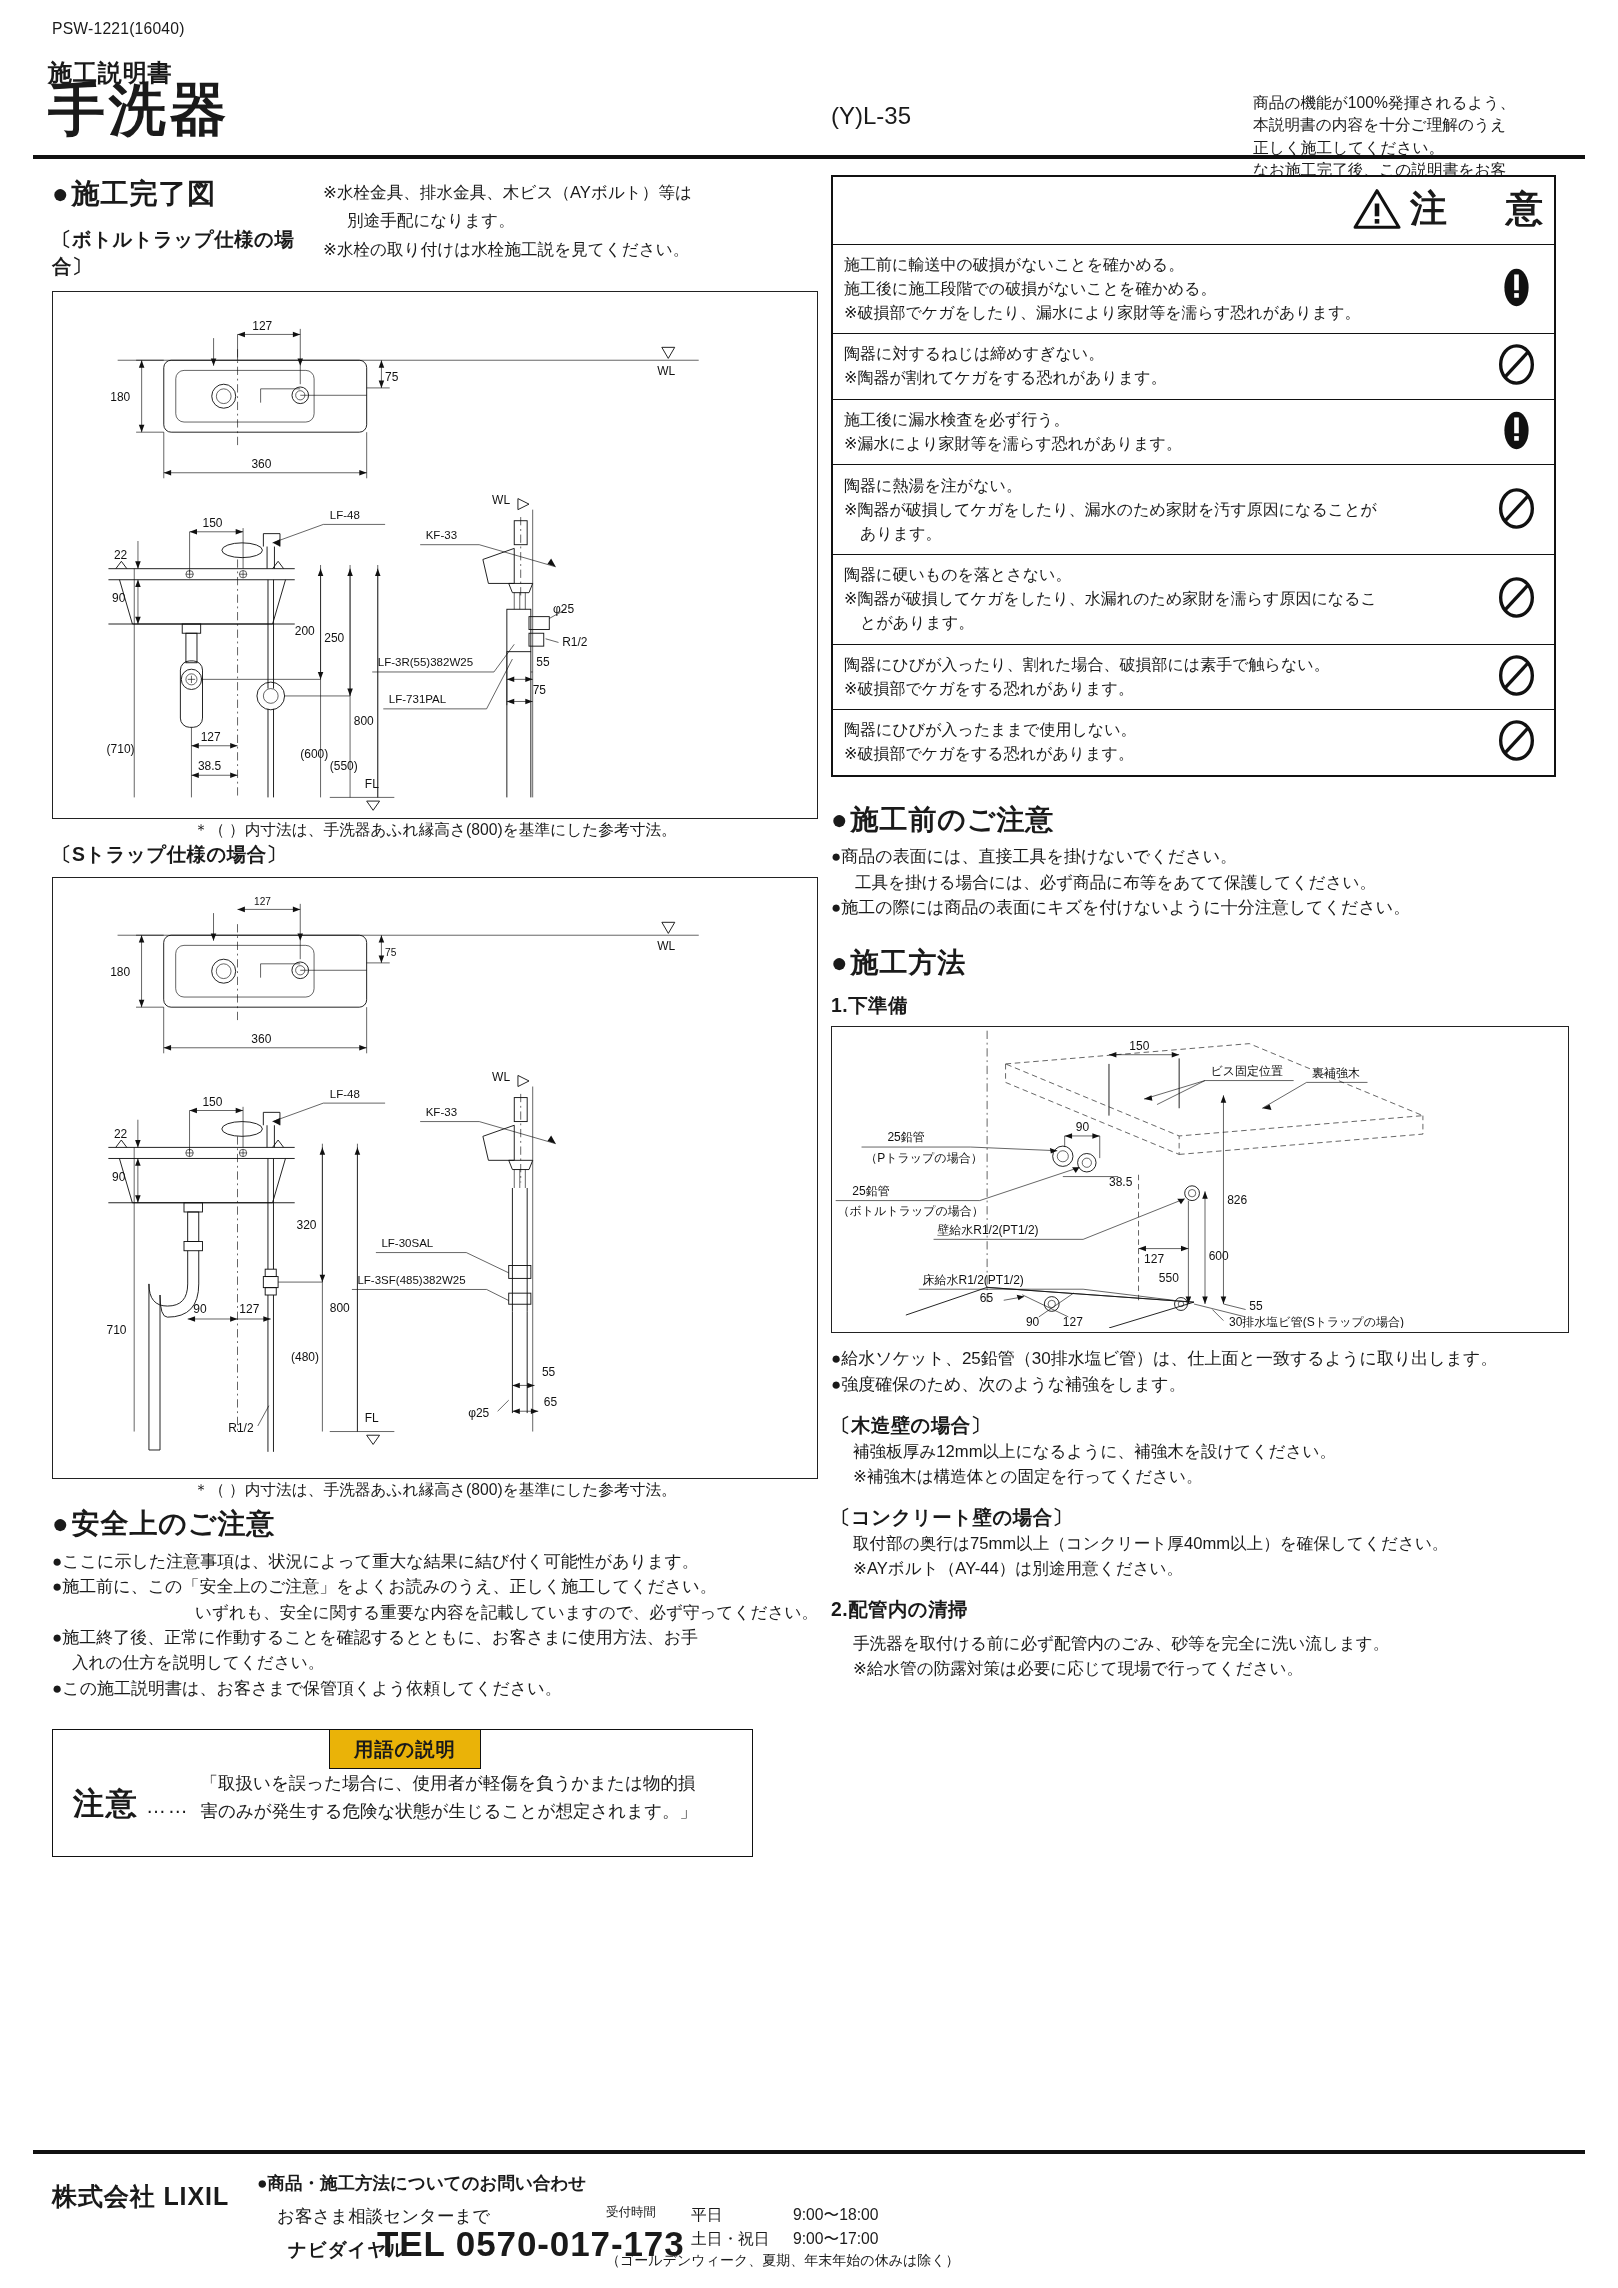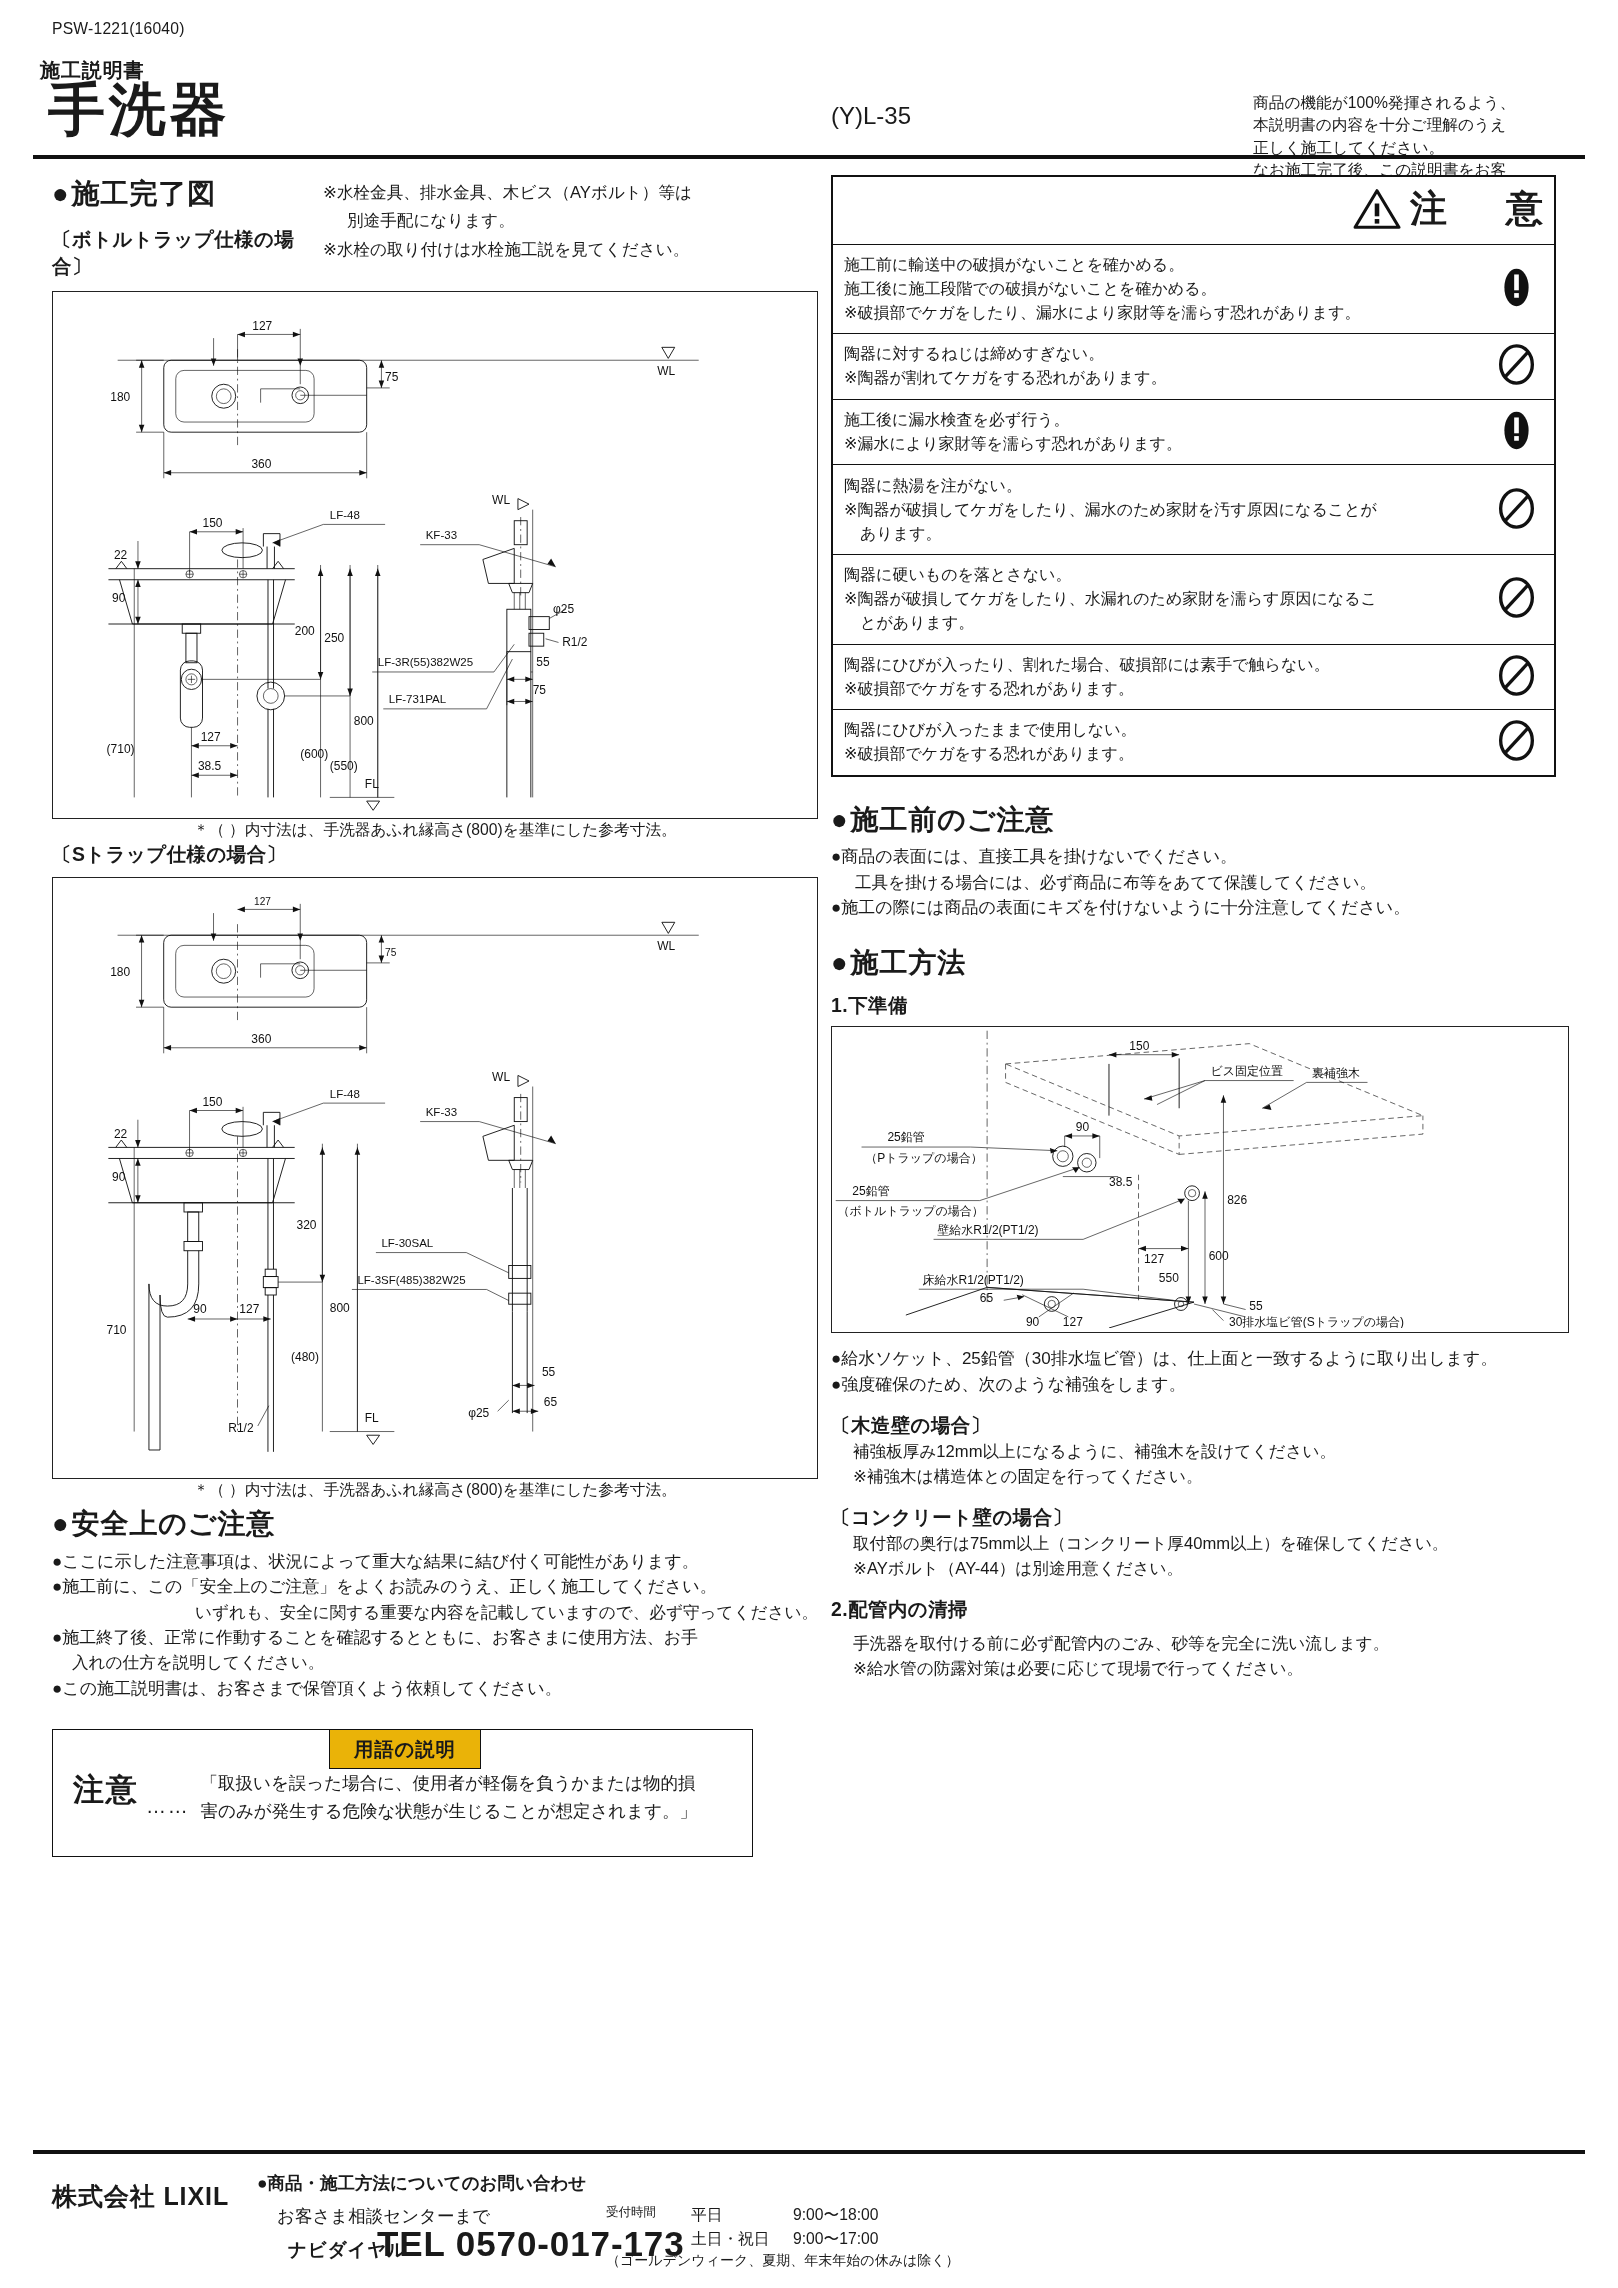--- a/index.html
+++ b/index.html
@@ -6,21 +6,21 @@
   body{
     width:1619px;height:2289px;position:relative;
     font-family:"Liberation Sans","DejaVu Sans",sans-serif;
     color:#1a1a1a;
     -webkit-font-smoothing:antialiased;
   }
   .page{position:absolute;inset:0;padding:0;}
 
   
   .doc-code{position:absolute;left:52px;top:20px;font-size:15.7px;letter-spacing:0.2px;}
-  .doc-kind{position:absolute;left:40px;top:57px;font-size:20px;font-weight:700;letter-spacing:0.9px;}
+  .doc-kind{position:absolute;left:48px;top:57px;font-size:24px;font-weight:700;letter-spacing:0.9px;}
   .doc-title{position:absolute;left:48px;top:81px;font-size:57px;font-weight:700;letter-spacing:3.7px;line-height:1;}
   .model-no{position:absolute;left:831px;top:102px;font-size:24px;}
   .header-note{position:absolute;left:1253px;top:92px;font-size:15.7px;line-height:1.42;white-space:pre-line;}
 
   .rule-top{position:absolute;left:33px;top:155px;width:1552px;height:3.7px;background:#111;}
   .rule-bottom{position:absolute;left:33px;top:2150px;width:1552px;height:3.7px;background:#111;}
 
   
   .h-bullet{font-size:28px;font-weight:700;letter-spacing:0.9px;}
   .h-bullet::before{content:"\25CF";margin-right:1.8px;}
@@ -53,21 +53,21 @@
 
   
   .blk{margin-top:14.8px;}
   .step-title{font-size:19.4px;font-weight:700;letter-spacing:0.5px;margin:9.2px 0 7.4px 0;}
   .ind1{padding-left:22px;}
 
   
   .gloss-wrap{position:relative;margin-top:28px;width:701px;}
   .gloss-tab{position:absolute;left:277px;top:0;border:1.8px solid #111;background:#eab308;
              padding:5.5px 24px;font-size:19.4px;font-weight:700;z-index:3;letter-spacing:0.9px;}
-  .gloss-box{border:1.8px solid #111;margin-top:22px;padding:39px 20px 31px 20px;display:flex;gap:5.5px;}
+  .gloss-box{border:1.8px solid #111;margin-top:22px;padding:39px 20px 31px 20px;display:flex;gap:5.5px;align-items:flex-end;}
   .gloss-word{font-size:31px;font-weight:700;letter-spacing:1.8px;white-space:nowrap;}
   .gloss-dots{font-size:20px;align-self:flex-end;padding:0 5.5px 7.4px 1.8px;letter-spacing:1.8px;}
   .gloss-def{font-size:17.5px;line-height:1.6;white-space:pre-line;}
 
   
   .footer{position:absolute;left:52px;top:2167px;width:1532px;}
   .brand{position:absolute;left:0;top:13px;font-size:25px;font-weight:700;letter-spacing:0.9px;}
   .f-q{position:absolute;left:205px;top:3.7px;font-size:17.5px;font-weight:700;}
   .f-q2{position:absolute;left:225px;top:37px;font-size:17.5px;}
   .f-navi{position:absolute;left:236px;top:70px;font-size:18.5px;font-weight:700;letter-spacing:0.9px;}

